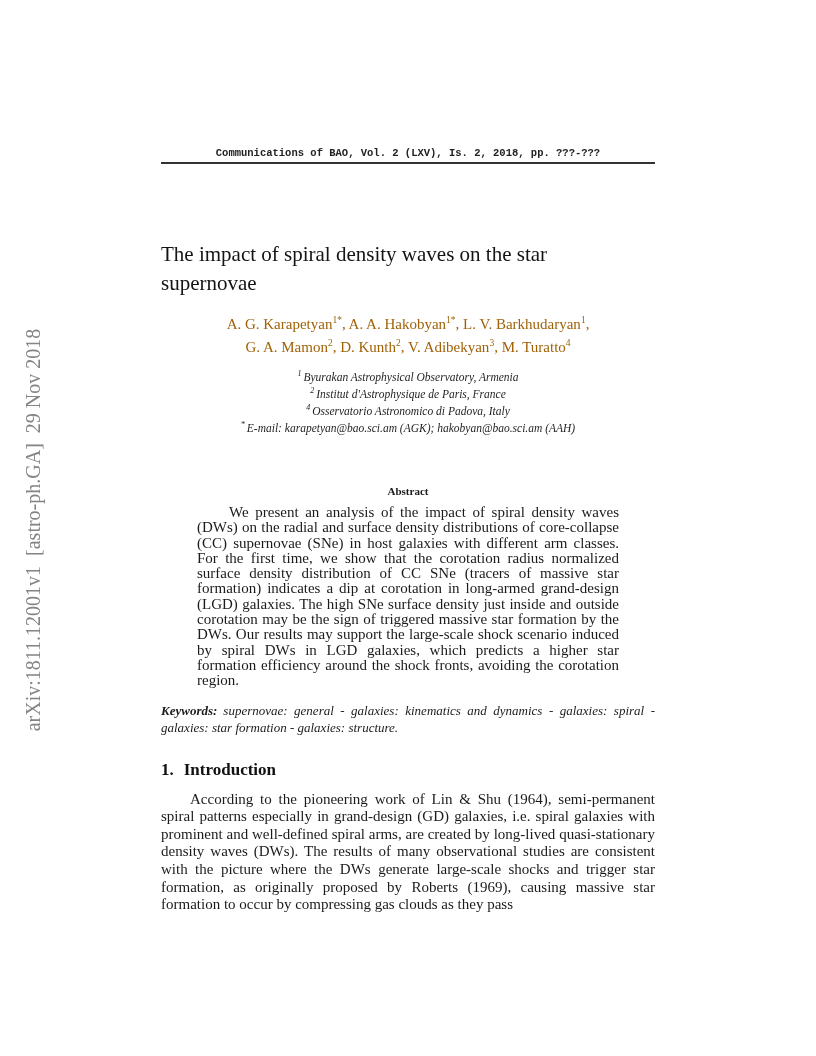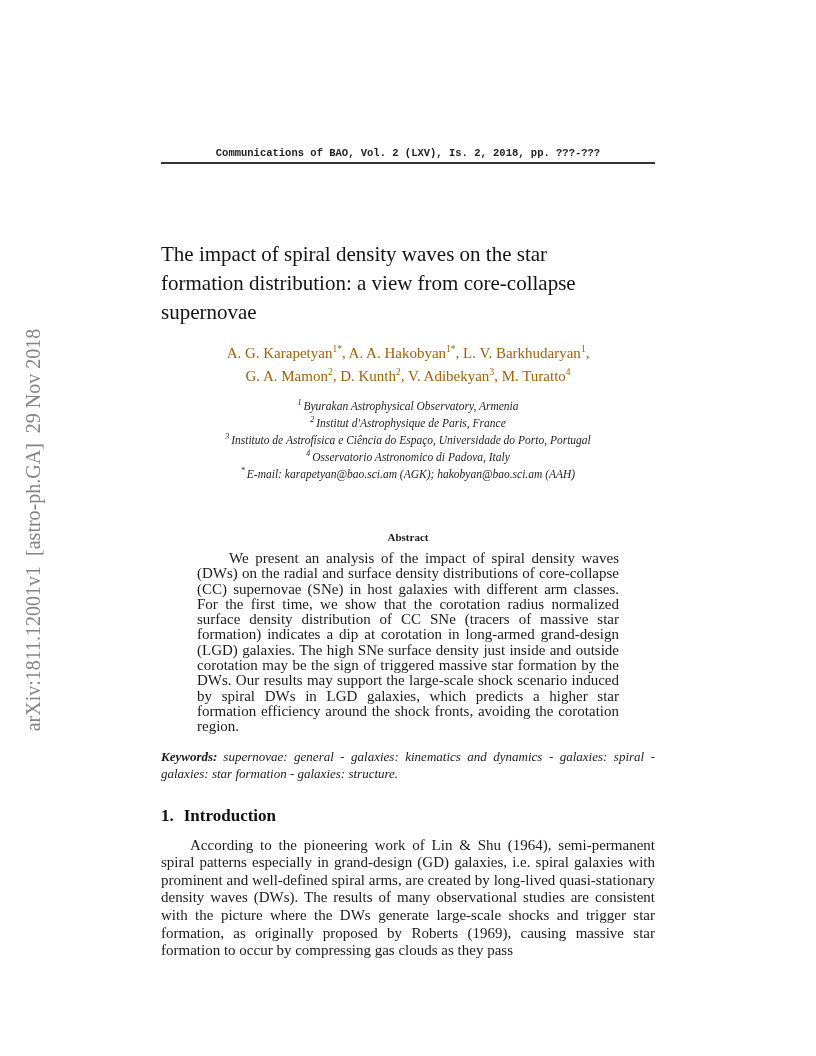--- a/index.html
+++ b/index.html
@@ -148,33 +148,31 @@
 
   <div class="arxiv-stamp">arXiv:1811.12001v1  [astro-ph.GA]  29 Nov 2018</div>
 
   <div class="content">
 
     <div class="journal-header">Communications of BAO, Vol. 2 (LXV), Is. 2, 2018, pp. ???-???</div>
     <hr class="header-rule">
 
     <h1 class="title">
         <span class="title-line">The impact of spiral density waves on the star</span>
-        <span class="title-line">formation distribution: a view from core-collapse</span>
         <span class="title-line">supernovae</span>
       </h1>
 
     <div class="authors">
       <div class="author-line"><span><span>A. G. Karapetyan</span><sup>1*</sup><span>, </span></span><span><span>A. A. Hakobyan</span><sup>1*</sup><span>, </span></span><span><span>L. V. Barkhudaryan</span><sup>1</sup><span>,</span></span></div>
       <div class="author-line"><span><span>G. A. Mamon</span><sup>2</sup><span>, </span></span><span><span>D. Kunth</span><sup>2</sup><span>, </span></span><span><span>V. Adibekyan</span><sup>3</sup><span>, </span></span><span><span>M. Turatto</span><sup>4</sup><span></span></span></div>
     </div>
 
     <div class="affiliations">
       <div class="affiliation"><sup>1</sup><span>Byurakan Astrophysical Observatory, Armenia</span></div>
       <div class="affiliation"><sup>2</sup><span>Institut d'Astrophysique de Paris, France</span></div>
-      <div class="affiliation"><sup>3</sup><span>Instituto de Astrofísica e Ciência do Espaço, Universidade do Porto, Portugal</span></div>
       <div class="affiliation"><sup>4</sup><span>Osservatorio Astronomico di Padova, Italy</span></div>
       <div class="affiliation email"><sup>*</sup><span>E-mail: karapetyan@bao.sci.am (AGK); hakobyan@bao.sci.am (AAH)</span></div>
     </div>
 
     <div class="abstract">
       <div class="abstract-heading">Abstract</div>
       <p class="abstract-text">We present an analysis of the impact of spiral density waves (DWs) on the radial and surface density distributions of core-collapse (CC) supernovae (SNe) in host galaxies with different arm classes. For the first time, we show that the corotation radius normalized surface density distribution of CC SNe (tracers of massive star formation) indicates a dip at corotation in long-armed grand-design (LGD) galaxies. The high SNe surface density just inside and outside corotation may be the sign of triggered massive star formation by the DWs. Our results may support the large-scale shock scenario induced by spiral DWs in LGD galaxies, which predicts a higher star formation efficiency around the shock fronts, avoiding the corotation region.</p>
     </div>
 
     <p class="keywords"><span class="kw-label">Keywords:</span><span class="kw-text">supernovae: general - galaxies: kinematics and dynamics - galaxies: spiral - galaxies: star formation - galaxies: structure.</span></p>

